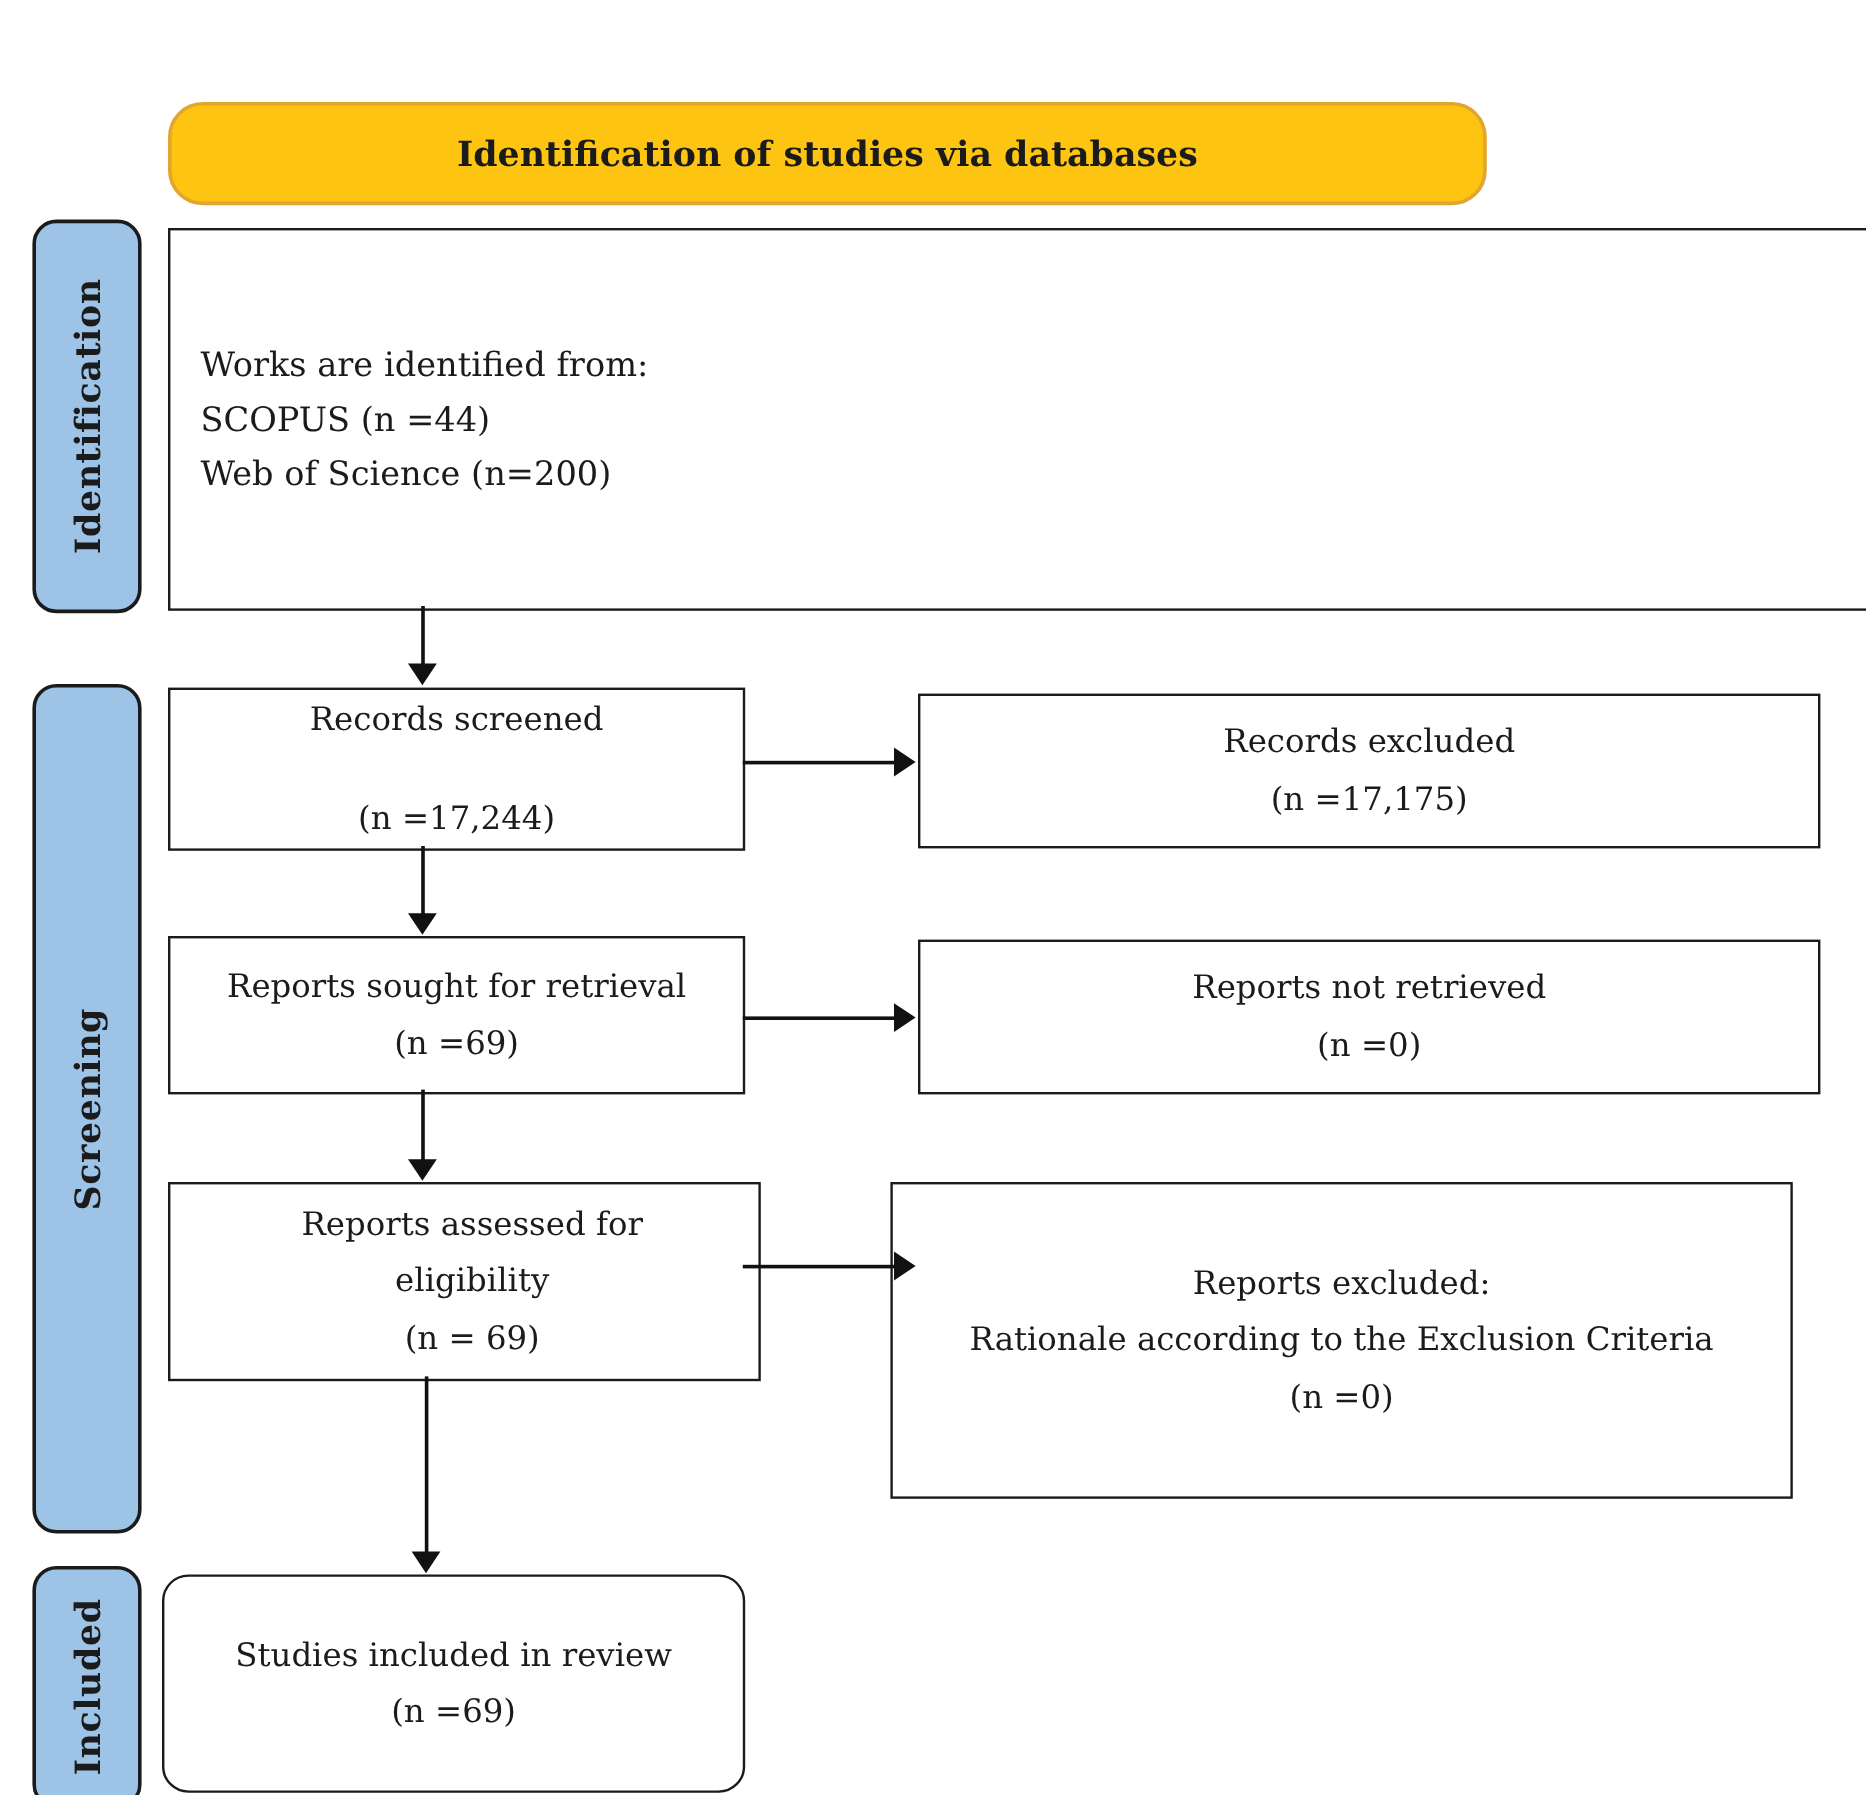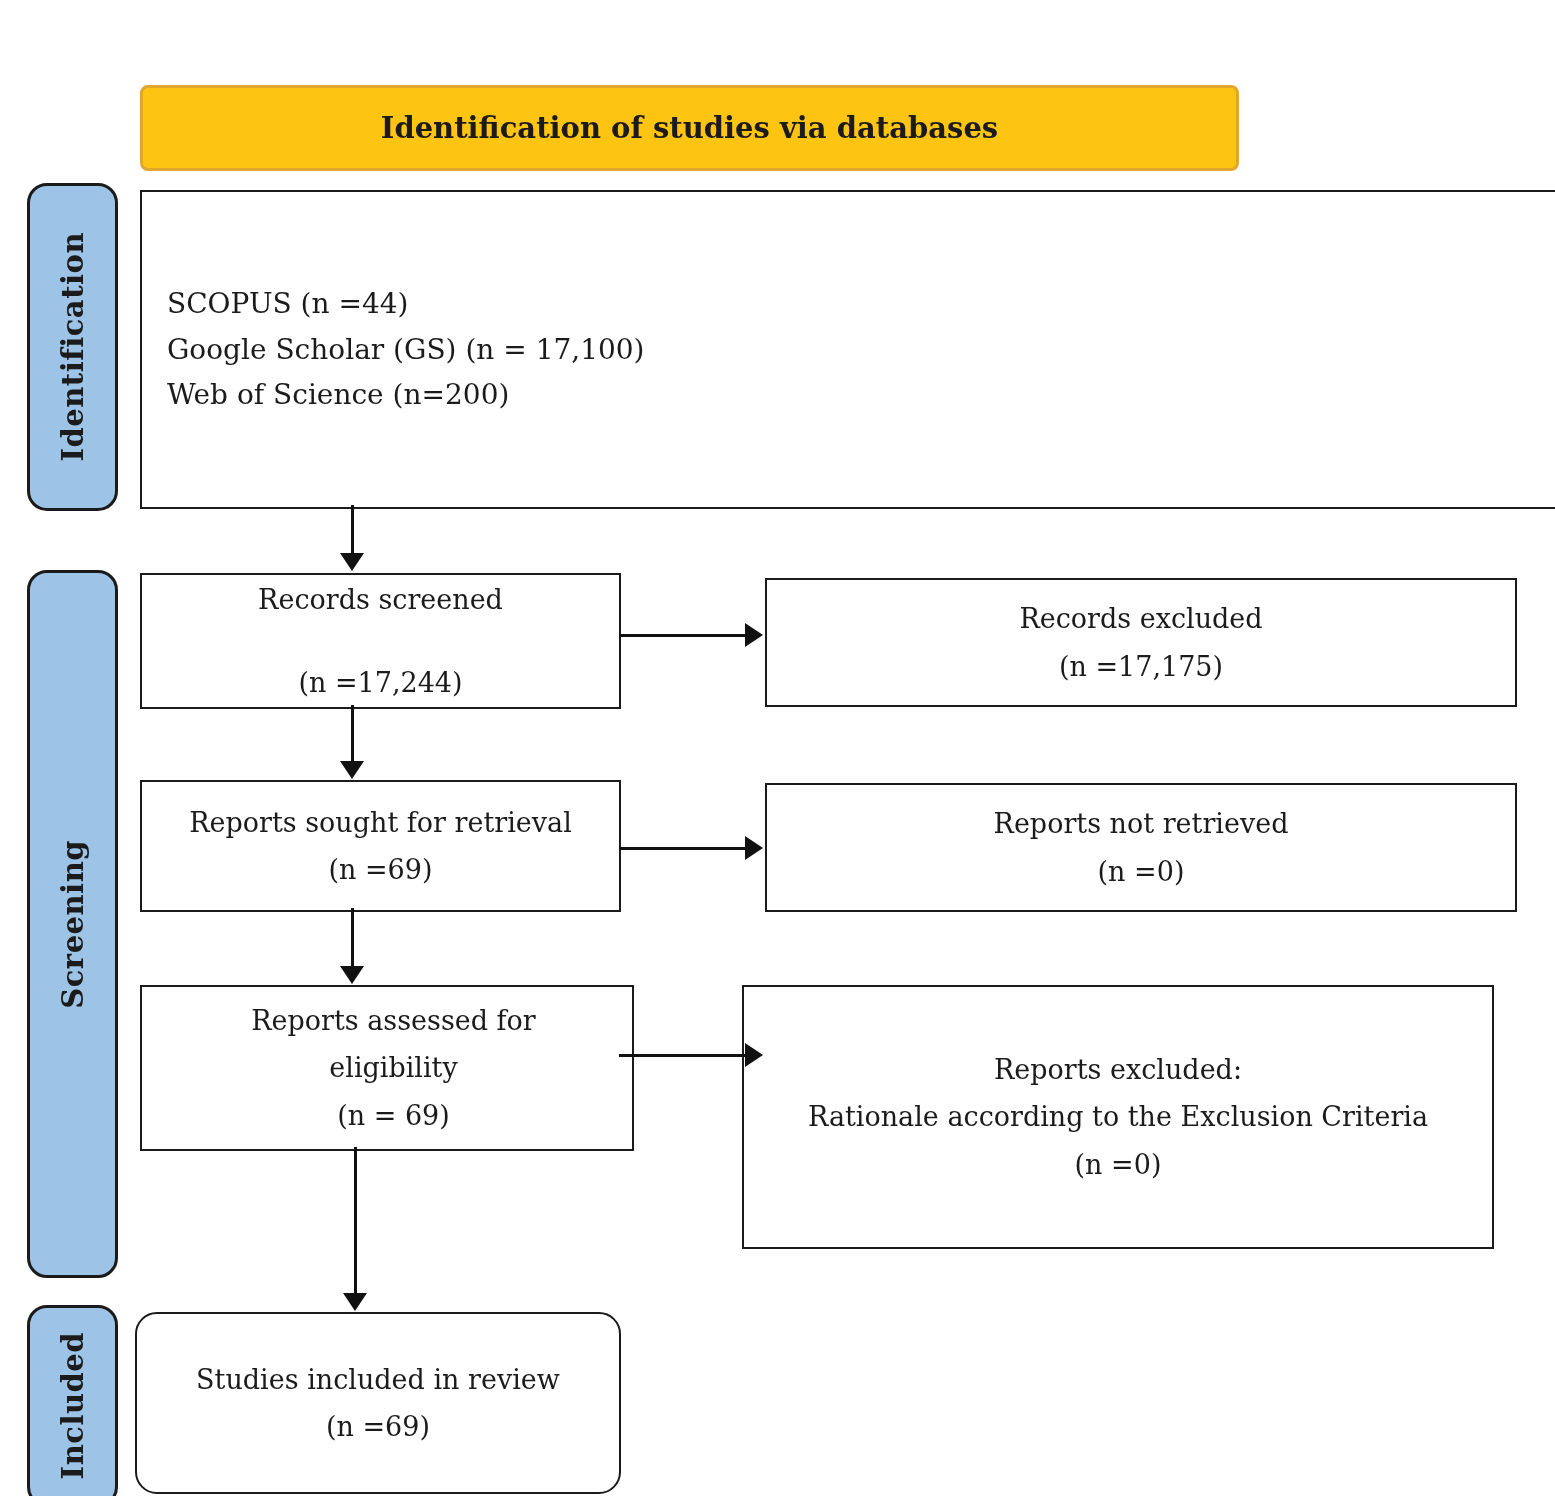--- a/index.html
+++ b/index.html
@@ -10,21 +10,21 @@
     overflow:hidden;
     font-family:"DejaVu Serif","Liberation Serif",serif;
     color:#1b1b1b;
   }
 
   
   .banner {
     position:absolute; left:140px; top:85px; width:1093px; height:80px;
     background:var(--header-bg,#FDC512);
     border:3px solid var(--header-border,#E2A52E);
-    border-radius:8px;
+    border-radius:29px;
     display:flex; align-items:center; justify-content:center;
     font-weight:bold; font-size:29px;
   }
 
   
   .stage {
     position:absolute; left:27px; width:85px;
     background:var(--stage-bg,#9DC3E6);
     border:3px solid #1b1b1b;
     border-radius:20px;
@@ -93,22 +93,22 @@
     <span class="vtext">Identification</span>
   </div>
   <div class="stage stage-screening">
     <span class="vtext">Screening</span>
   </div>
   <div class="stage stage-included">
     <span class="vtext">Included</span>
   </div>
 
   <div class="box leftalign box-identification">
+    <div>Works are identified from:</div>
     <div>SCOPUS (n =44)</div>
-    <div>Google Scholar (GS) (n = 17,100)</div>
     <div>Web of Science (n=200)</div>
   </div>
 
   <div class="box center box-records-screened">
     <div>Records screened</div>
     <div>(n =17,244)</div>
   </div>
   <div class="box center box-records-excluded">
     <div>Records excluded</div>
     <div>(n =17,175)</div>

